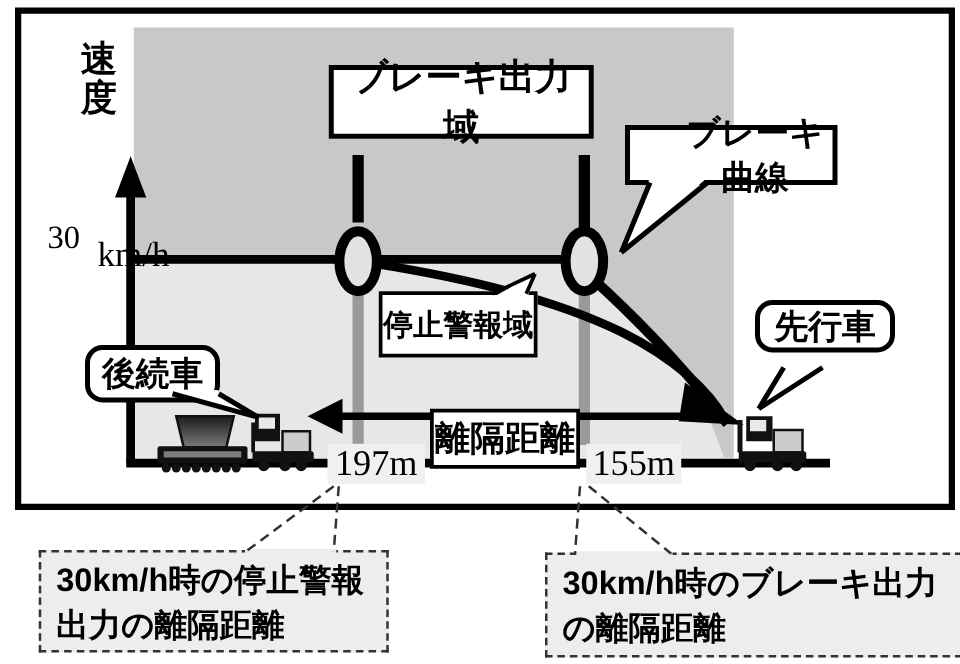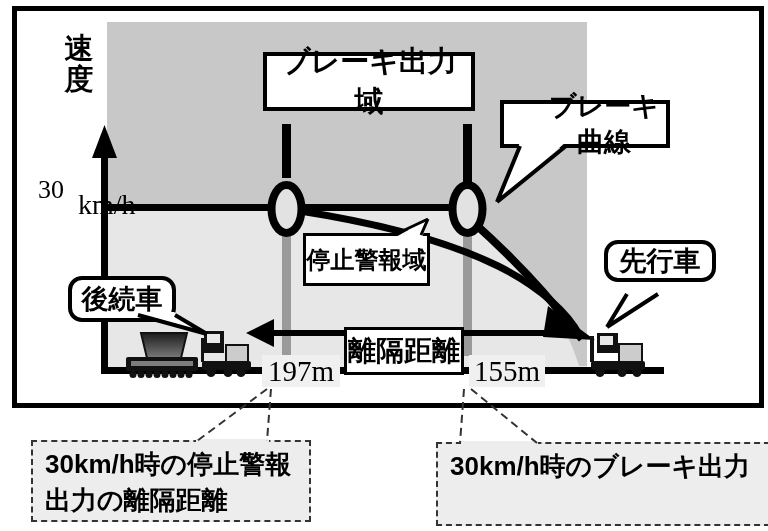--- a/index.html
+++ b/index.html
@@ -126,20 +126,21 @@
 
   <div class="lbl dist" style="left:449px;top:355px;width:76px;height:32px;font-size:29px;margin-left:20px;">155m</div>
 
   <div class="note" style="left:31px;top:440px;width:280px;height:82px;">
     <div>30km/h時の停止警報</div>
     <div>出力の離隔距離</div>
   </div>
 
   <div class="note" style="left:399px;top:442px;width:334px;height:84px;margin-left:37px;">
     <div>30km/h時のブレーキ出力</div>
+    <div>の離隔距離</div>
   </div>
 
   <svg id="overlay-svg" class="layer" width="768" height="531" viewBox="0 0 768 531">
 
     <g>
       <polygon points="520,142 497,202 566,142" fill="#fff"></polygon>
       <path d="M520,146 L497,202 M497,202 L566,146" stroke="var(--ink)" stroke-width="4" fill="none"></path>
     </g>
 
     <g>

